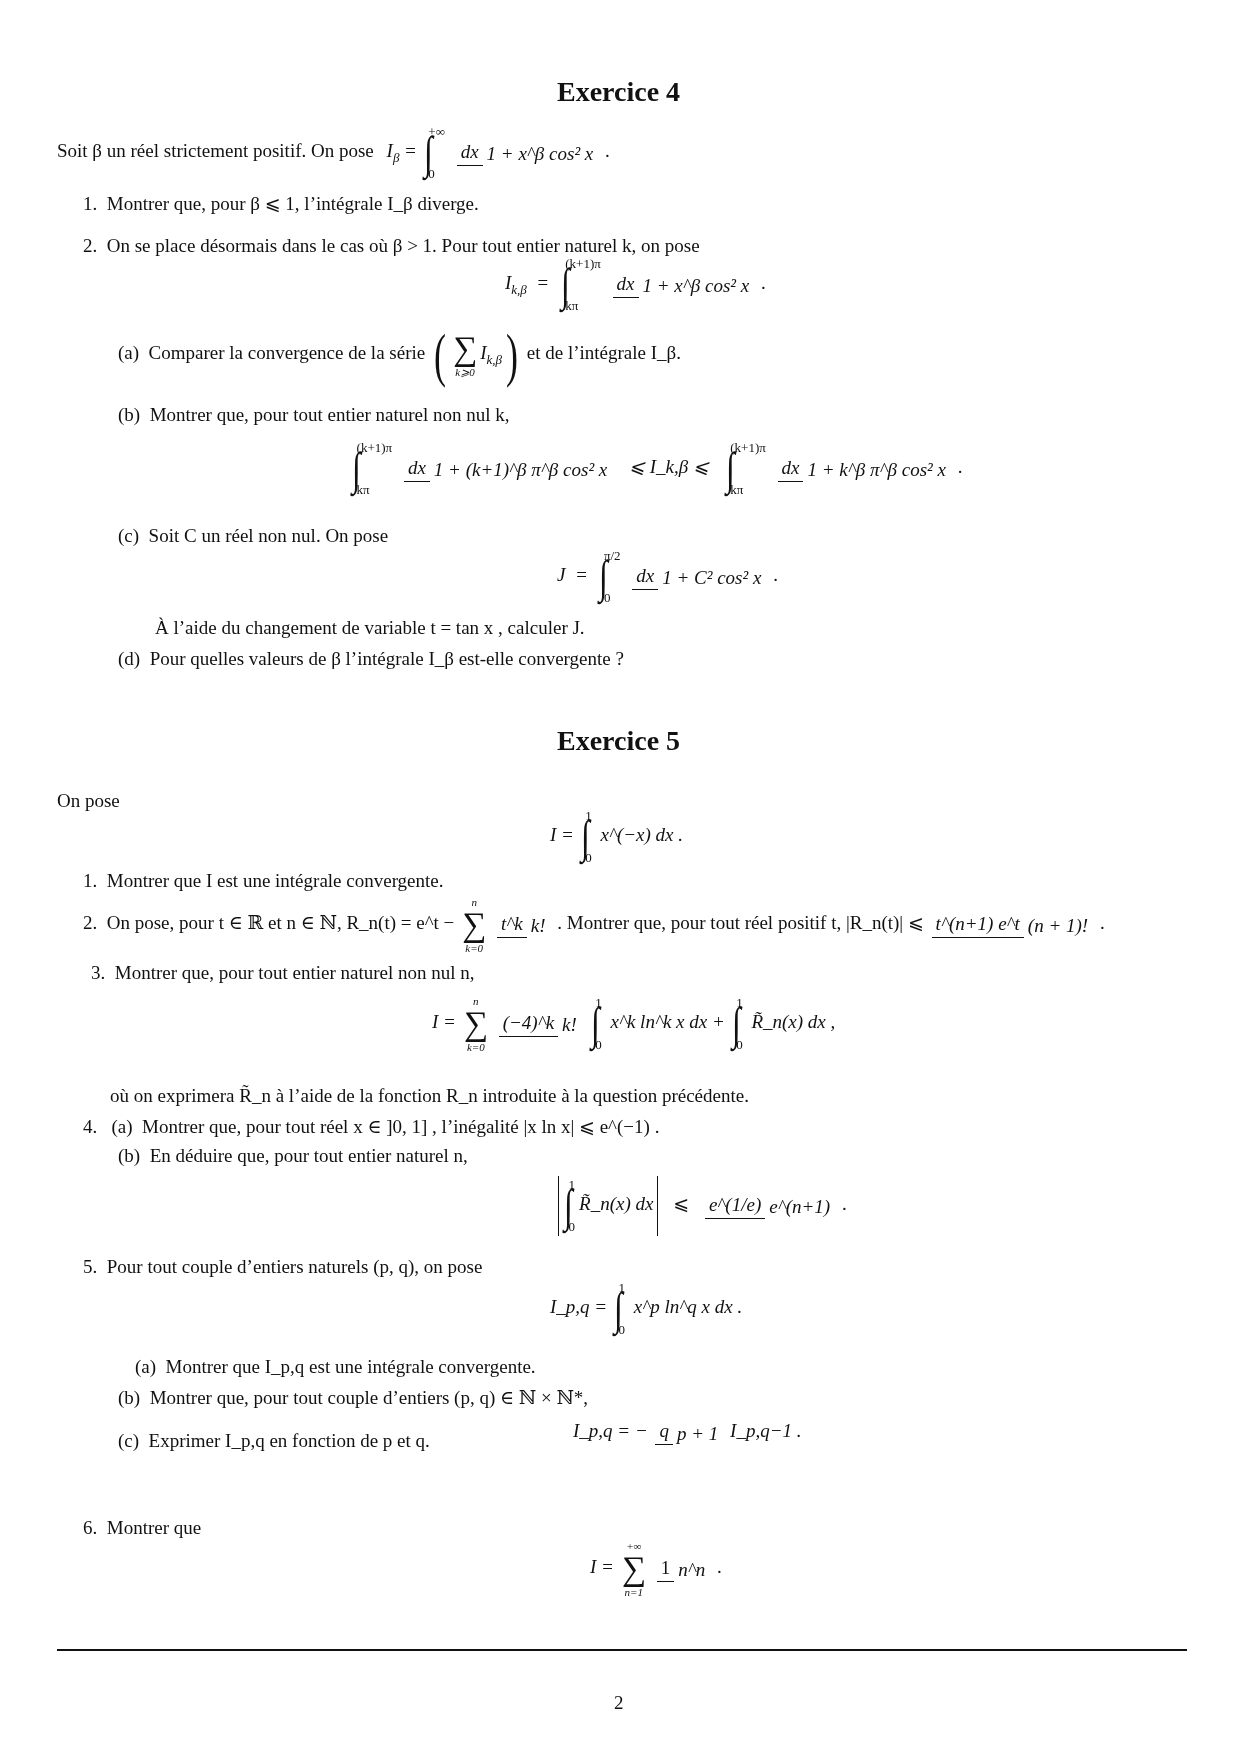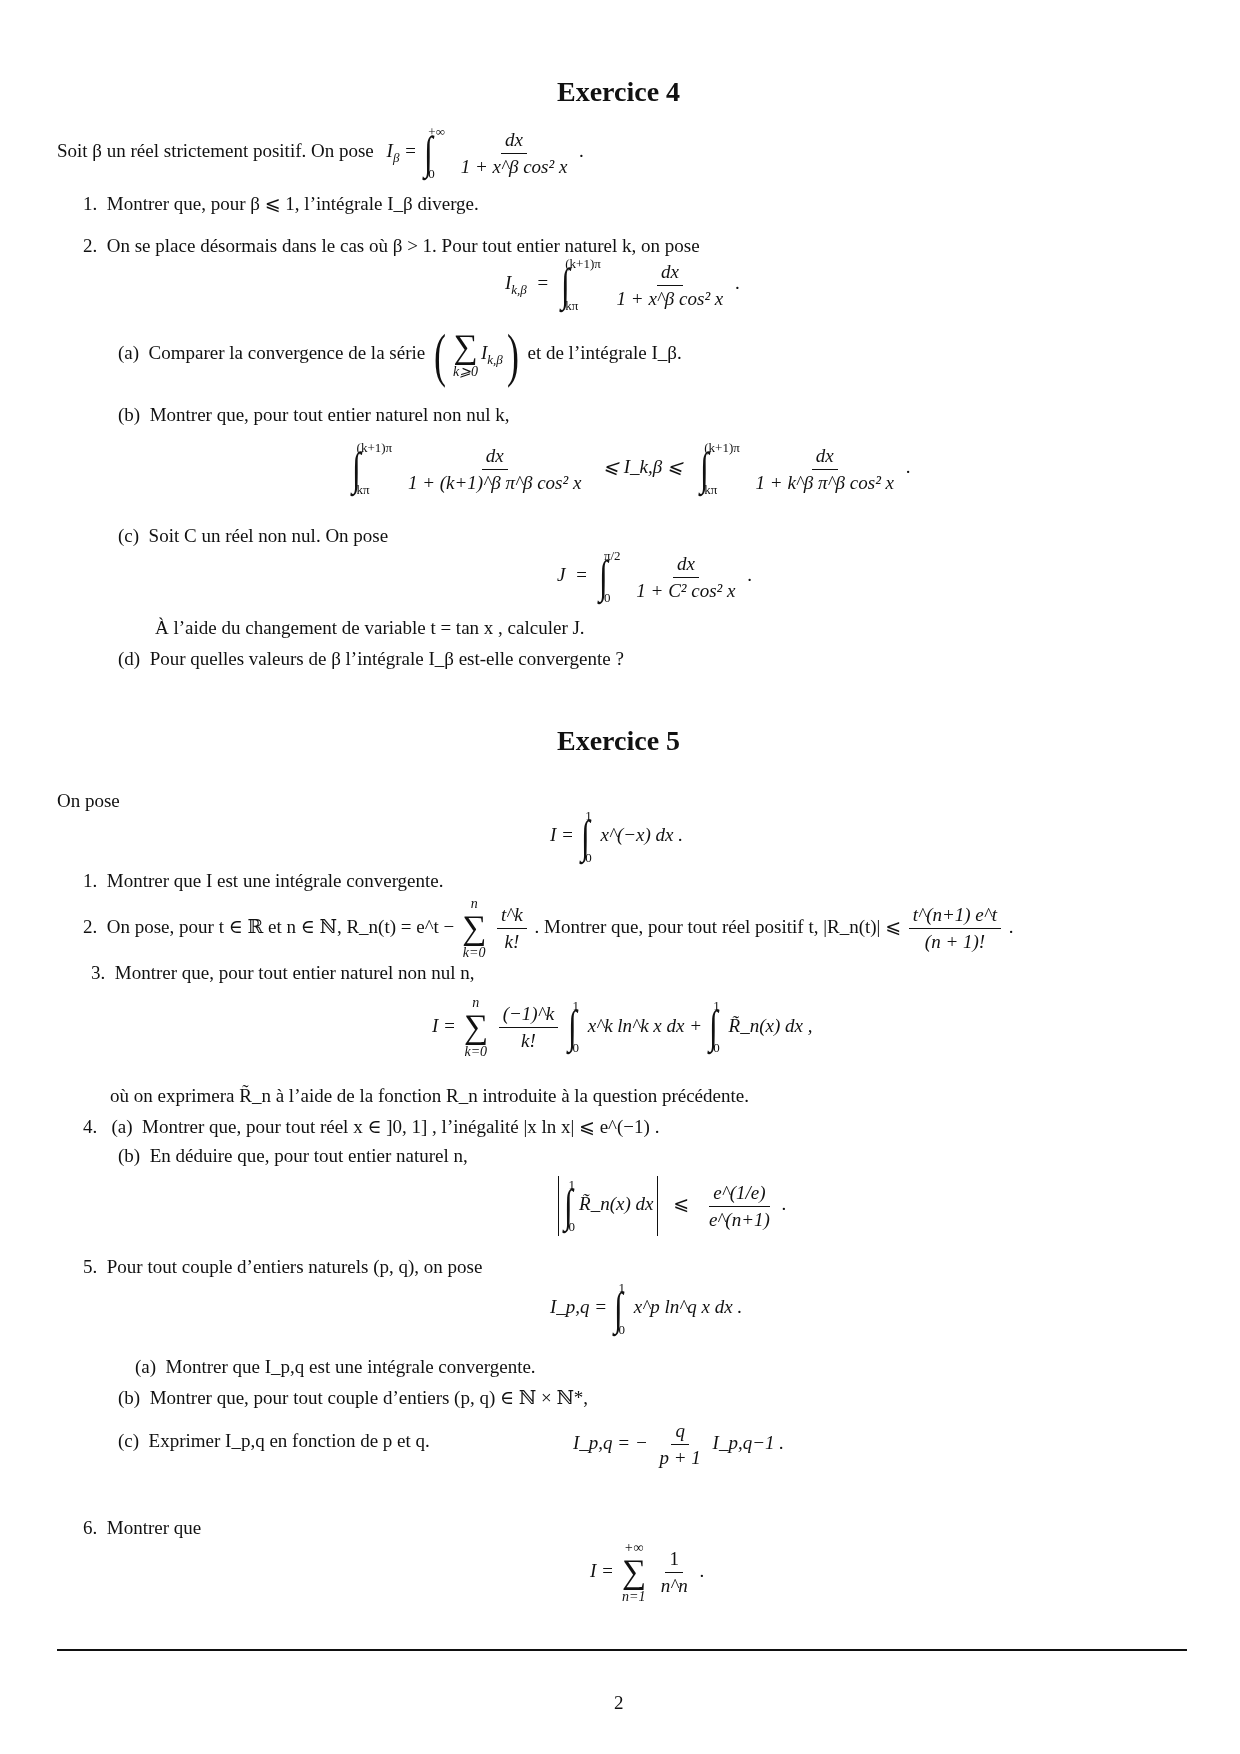--- a/index.html
+++ b/index.html
@@ -2,29 +2,29 @@
 <html><head>
 <meta charset="utf-8">
 <style>
   html, body { margin:0; padding:0; background:#ffffff; }
   body { width:1240px; height:1754px; position:relative; overflow:hidden;
          font-family:"Liberation Serif","DejaVu Serif",serif; color:#111; font-size:19px; }
   .abs { position:absolute; white-space:nowrap; }
   .title { font-weight:bold; font-size:28px; }
   .it { font-style:italic; }
   .sub { font-size:13px; vertical-align:-5px; }
-  .frac { display:inline-flex; flex-direction:column; align-items:center; vertical-align:middle; margin:0 3px; }
+  .frac { display:inline-flex; flex-direction:row; align-items:center; vertical-align:middle; margin:0 3px; }
   .frac .num { padding:0 4px 2px 4px; border-bottom:1.3px solid #111; text-align:center; }
   .frac .den { padding:2px 4px 0 4px; text-align:center; }
   .intg { display:inline-flex; align-items:center; vertical-align:middle; margin-right:4px; }
   .intg .sym { font-size:46px; line-height:1; transform:scaleX(0.7); display:inline-block; font-style:italic; }
   .intg .lims { display:inline-flex; flex-direction:column; justify-content:space-between; height:58px; font-size:13px; margin-left:-6px; }
   .sum { display:inline-flex; flex-direction:column; align-items:center; vertical-align:middle; margin:0 3px; }
   .sum .sym { font-size:34px; line-height:1; }
-  .sum .lim { font-size:14px; line-height:1.1; }
+  .sum .lim { font-size:11px; line-height:1.1; }
   .bigparen { font-size:60px; line-height:1; vertical-align:middle; font-weight:200; transform:scaleX(0.6); display:inline-block; }
   .bar { display:inline-block; border-left:1.3px solid #111; height:60px; vertical-align:middle; margin:0 3px; }
   .rule { position:absolute; left:57px; width:1130px; height:2px; background:#111; top:1649px; }
 </style>
 </head>
 <body>
 
 <div class="abs title" style="left:557px;top:76px;">Exercice 4</div>
 
 <div class="abs" style="left:57px;top:124px;">
@@ -164,21 +164,21 @@
   <span>3.</span>&nbsp; <span>Montrer que, pour tout entier naturel non nul n,</span>
 </div>
 <div class="abs" style="left:432px;top:995px;">
   <span class="it">I  =</span>
   <span class="sum">
       <span class="lim it">n</span>
       <span class="sym">∑</span>
       <span class="lim it">k=0</span>
     </span>
   <span class="frac">
-      <span class="num it">(−1)^k</span>
+      <span class="num it">(−4)^k</span>
       <span class="den it">k!</span>
     </span>
   <span class="intg">
       <span class="sym">∫</span>
       <span class="lims">
         <span>1</span>
         <span>0</span>
       </span>
     </span>
   <span class="it">x^k ln^k x dx +</span>

